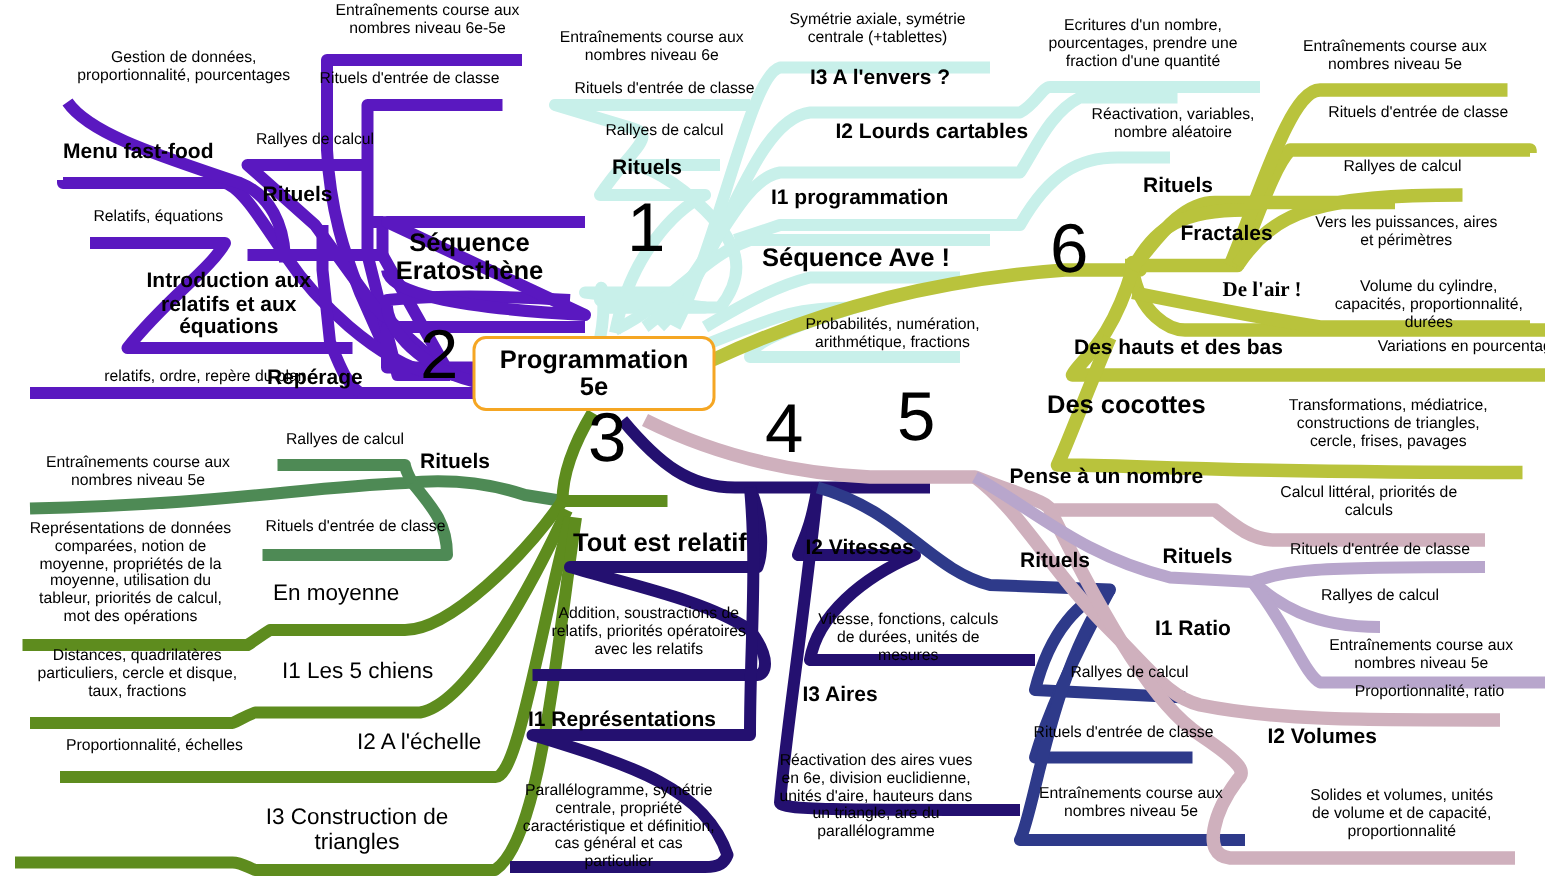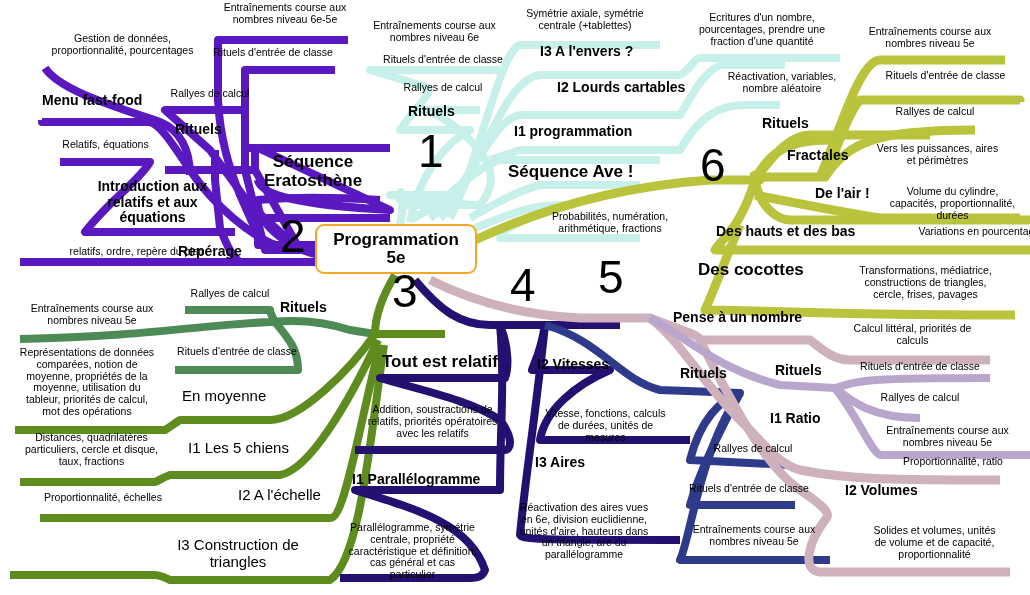--- a/index.html
+++ b/index.html
@@ -131,21 +131,21 @@
 centrale (+tablettes)</div>
 <div class="lbl topic" style="left:540px;top:44px;">I3 A l'envers ?</div>
 <div class="lbl topic" style="left:527px;top:80px;padding-left:30px;">I2 Lourds cartables</div>
 <div class="lbl leaf" style="left:697px;top:12px;width:130px;">Ecritures d'un nombre,
 pourcentages, prendre une
 fraction d'une quantité</div>
 <div class="lbl topic" style="left:514px;top:124px;">I1 programmation</div>
 <div class="lbl leaf" style="left:700px;top:71px;width:120px;margin-left:22px;">Réactivation, variables,
 nombre aléatoire</div>
 <div class="lbl topic-big" style="left:508px;top:162px;text-align:right;">Séquence Ave !</div>
-<div class="lbl leaf" style="left:540px;top:211px;width:140px;">Probabilités, numération,
+<div class="lbl leaf" style="left:525px;top:211px;width:140px;">Probabilités, numération,
 arithmétique, fractions</div>
 
 <div class="lbl leaf" style="left:220px;top:2px;width:130px;">Entraînements course aux
 nombres niveau 6e-5e</div>
 <div class="lbl leaf" style="left:208px;top:47px;width:130px;">Rituels d'entrée de classe</div>
 <div class="lbl leaf" style="left:165px;top:88px;width:90px;">Rallyes de calcul</div>
 <div class="lbl topic" style="left:175px;top:122px;">Rituels</div>
 <div class="lbl leaf" style="left:45px;top:33px;width:155px;">Gestion de données,
 proportionnalité, pourcentages</div>
 <div class="lbl topic" style="left:42px;top:93px;">Menu fast-food</div>
@@ -176,21 +176,21 @@
 <div class="lbl topic-reg" style="left:188px;top:440px;">I1 Les 5 chiens</div>
 <div class="lbl leaf" style="left:38px;top:492px;width:130px;">Proportionnalité, échelles</div>
 <div class="lbl topic-reg" style="left:238px;top:487px;">I2 A l'échelle</div>
 <div class="lbl topic-reg" style="left:168px;top:537px;width:140px;">I3 Construction de
 triangles</div>
 
 <div class="lbl topic-big" style="left:382px;top:352px;">Tout est relatif</div>
 <div class="lbl leaf" style="left:360px;top:404px;width:145px;">Addition, soustractions de
 relatifs, priorités opératoires
 avec les relatifs</div>
-<div class="lbl topic" style="left:352px;top:472px;">I1 Parallélogramme</div>
+<div class="lbl topic" style="left:352px;top:472px;">I1 Représentations</div>
 <div class="lbl leaf" style="left:340px;top:522px;width:145px;">Parallélogramme, symétrie
 centrale, propriété
 caractéristique et définition,
 cas général et cas
 particulier</div>
 <div class="lbl topic" style="left:537px;top:357px;">I2 Vitesses</div>
 <div class="lbl leaf" style="left:538px;top:408px;width:135px;">Vitesse, fonctions, calculs
 de durées, unités de
 mesures</div>
 <div class="lbl topic" style="left:535px;top:455px;">I3 Aires</div>
@@ -221,21 +221,21 @@
 proportionnalité</div>
 
 <div class="lbl leaf" style="left:860px;top:26px;width:140px;">Entraînements course aux
 nombres niveau 5e</div>
 <div class="lbl leaf" style="left:878px;top:70px;width:135px;">Rituels d'entrée de classe</div>
 <div class="lbl leaf" style="left:890px;top:106px;width:90px;">Rallyes de calcul</div>
 <div class="lbl topic" style="left:762px;top:116px;">Rituels</div>
 <div class="lbl topic" style="left:787px;top:148px;">Fractales</div>
 <div class="lbl leaf" style="left:870px;top:143px;width:135px;">Vers les puissances, aires
 et périmètres</div>
-<div class="lbl topic" style="left:815px;top:186px;">De l'air !</div>
+<div class="lbl topic" style="left:815px;top:186px;font-family:Liberation Serif, serif;">De l'air !</div>
 <div class="lbl leaf" style="left:885px;top:186px;width:135px;">Volume du cylindre,
 capacités, proportionnalité,
 durées</div>
 <div class="lbl topic" style="left:716px;top:224px;">Des hauts et des bas</div>
 <div class="lbl leaf" style="left:912px;top:226px;width:140px;">Variations en pourcentages</div>
 <div class="lbl topic-big" style="left:698px;top:260px;">Des cocottes</div>
 <div class="lbl leaf" style="left:858px;top:265px;width:135px;">Transformations, médiatrice,
 constructions de triangles,
 cercle, frises, pavages</div>
 

